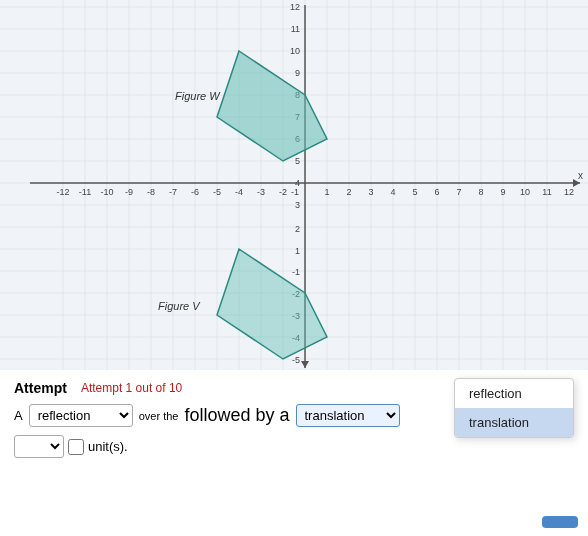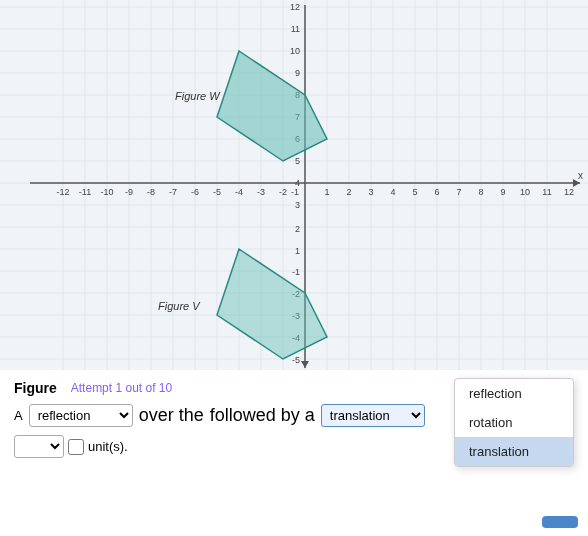--- a/index.html
+++ b/index.html
@@ -30,21 +30,21 @@
       top: 370px;
       left: 0;
       width: 588px;
       height: 166px;
       background: #fff;
       padding: 10px 14px;
     }
 
     .attempt-label {
       font-size: 12px;
-      color: #8b5cf6;
+      color: #b91c1c;
     }
 
     .answer-label {
       font-weight: bold;
       font-size: 14px;
       margin-right: 6px;
     }
 
     .answer-row1 {
       display: flex;
@@ -236,34 +236,34 @@
 
     <text x="175" y="100" font-size="11" fill="#333" font-style="italic">Figure W</text>
 
     <text x="158" y="310" font-size="11" fill="#333" font-style="italic">Figure V</text>
 
   </svg>
 </div>
 
 <div id="answer-area">
   <div style="display:flex; align-items:center; gap:8px;">
-    <span class="answer-label">Figure</span>
+    <span class="answer-label">Attempt</span>
     <span class="attempt-label">Attempt 1 out of 10</span>
   </div>
 
   <div class="answer-row1">
     <span style="font-size:13px;">A</span>
 
     <select class="dropdown-select">
       <option value="reflection" selected="">reflection</option>
       <option value="rotation">rotation</option>
       <option value="translation">translation</option>
     </select>
 
-    <span style="font-size:18px;">over the</span>
+    <span style="font-size:11px;">over the</span>
 
 
     <span style="font-size:18px;">followed by a</span>
 
     <select class="dropdown-select" style="border:1.5px solid #5588bb; background:#eaf2ff;">
       <option value="reflection">reflection</option>
       <option value="rotation">rotation</option>
       <option value="translation" selected="">translation</option>
     </select>
   </div>
@@ -281,15 +281,14 @@
     <input type="checkbox" style="width: 16px; height: 16px; cursor: pointer;">
 
     <span class="unit-label">unit(s).</span>
   </div>
 
   <button class="submit-btn"></button>
 </div>
 
 <div id="dropdown-popup">
   <div class="dropdown-item">reflection</div>
-  <div class="dropdown-item">rotation</div>
   <div class="dropdown-item selected">translation</div>
 </div>
 
 </body></html>

